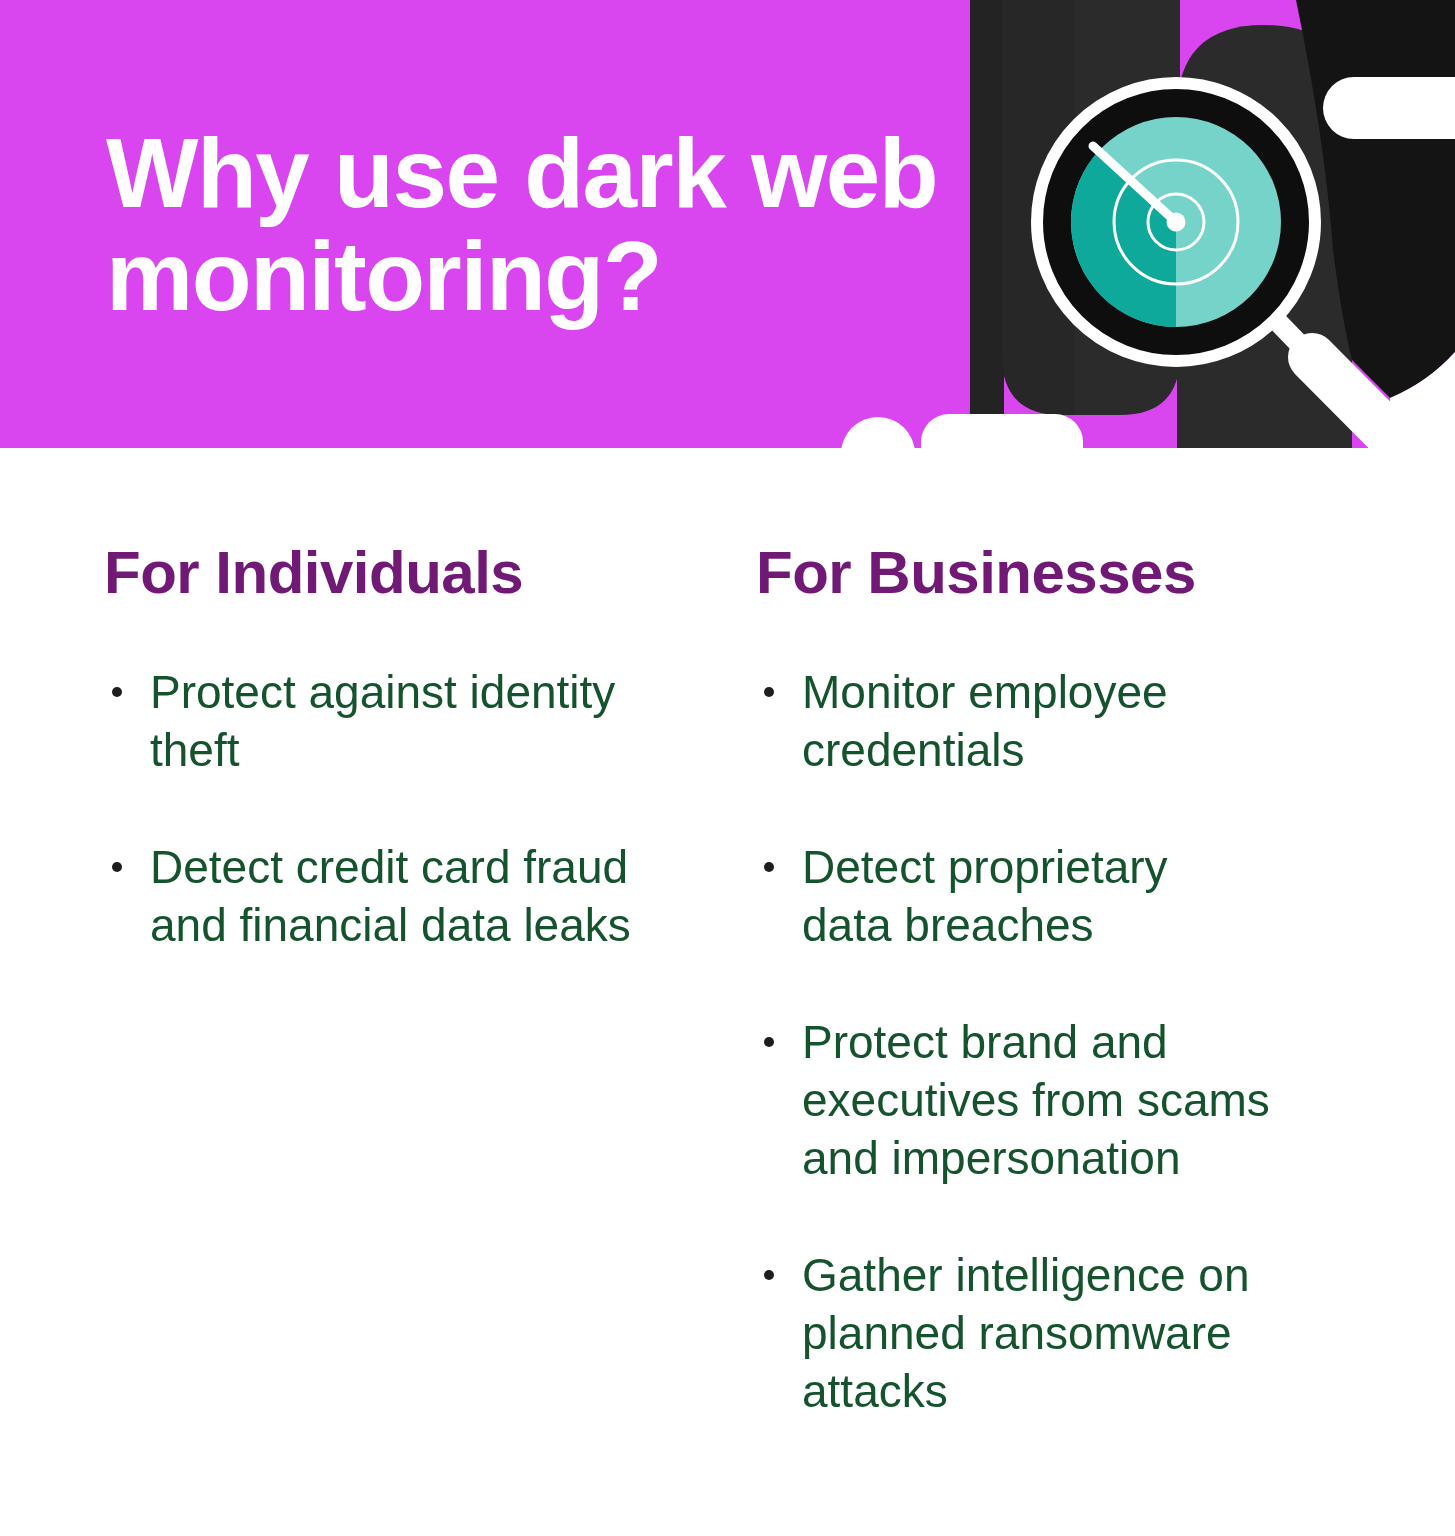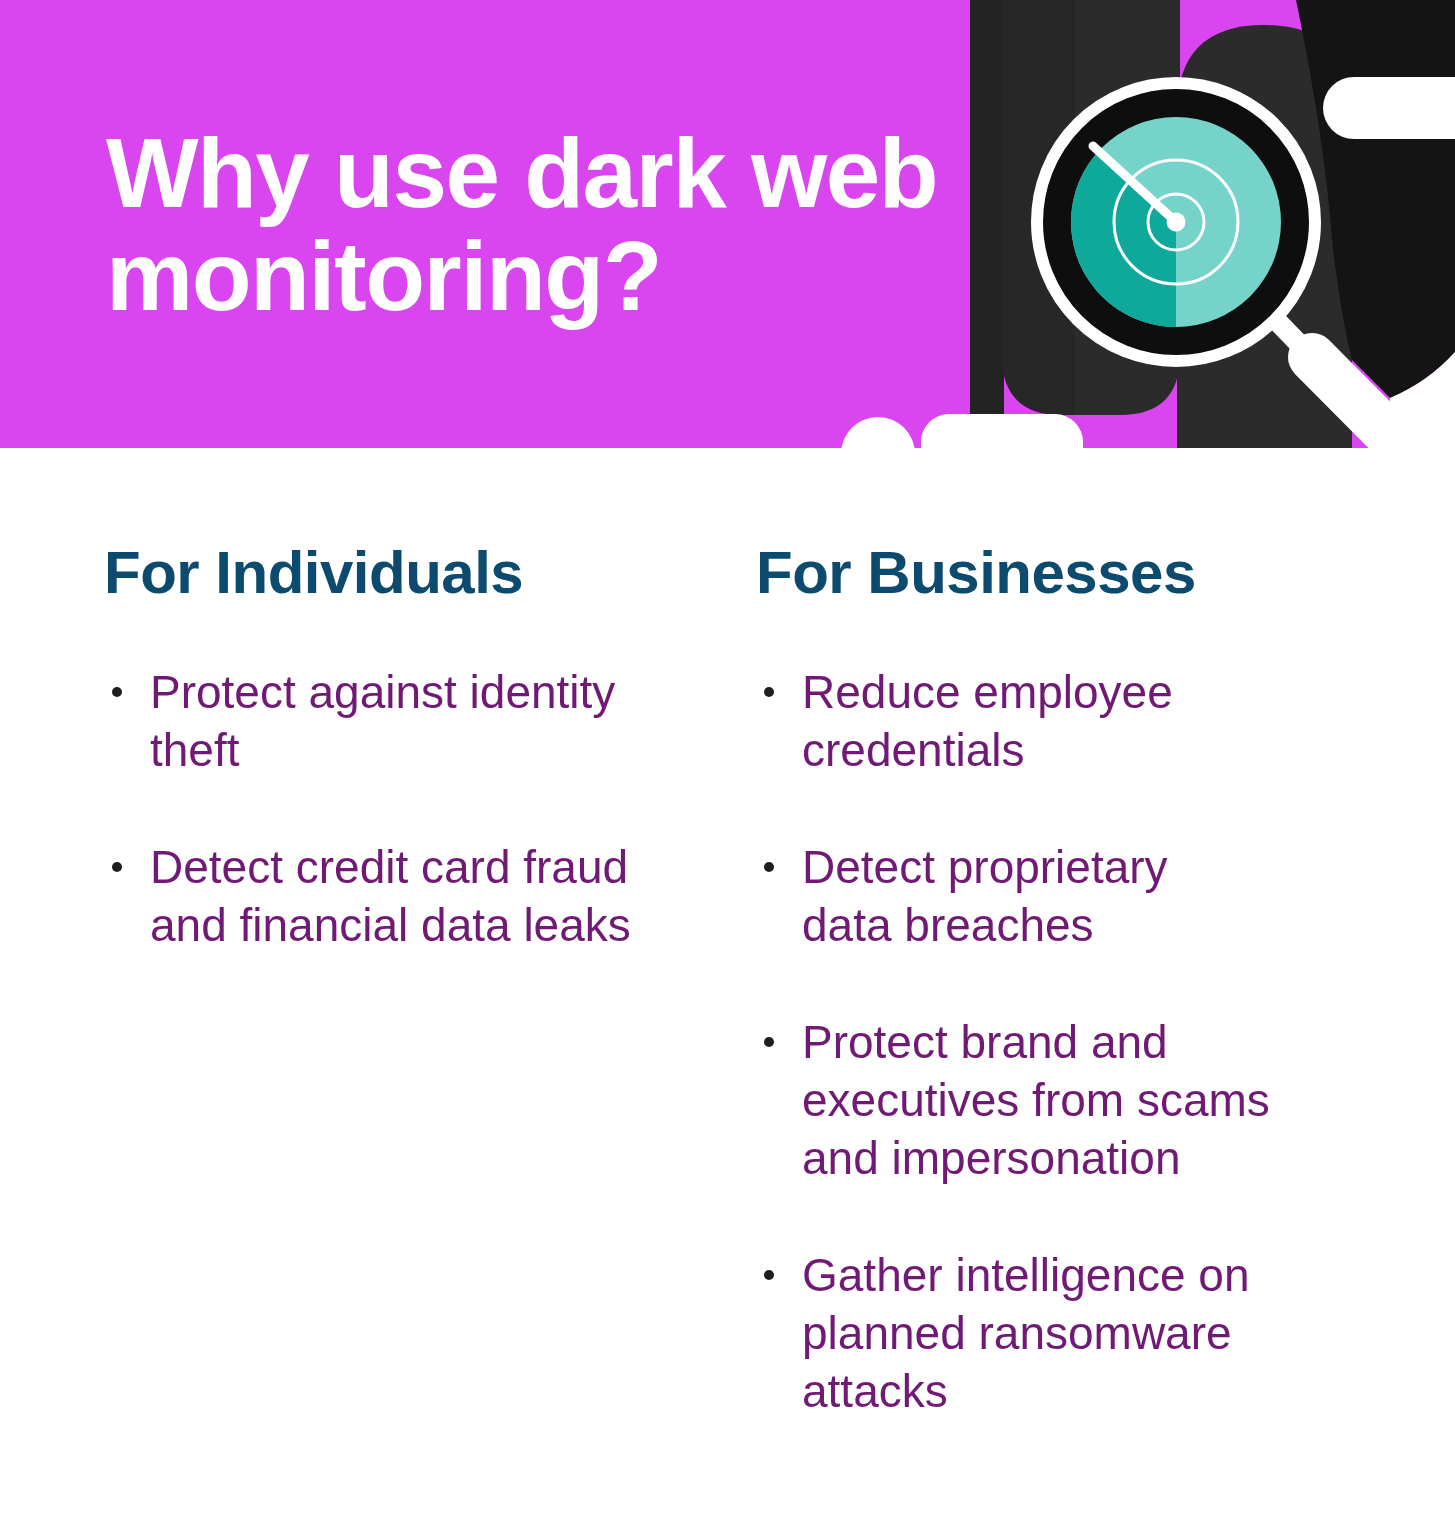--- a/index.html
+++ b/index.html
@@ -20,27 +20,27 @@
   }
 
   .content { position: absolute; left: 0; top: 448px; width: 1455px; height: 1088px; background: #ffffff; }
 
   .col { position: absolute; top: 0; }
   .col-individuals { left: 104px; width: 600px; }
   .col-businesses  { left: 756px; width: 620px; }
 
   .col-heading {
     margin-top: 92px;
-    font-size: 60px; font-weight: 700; line-height: 66px; color: #0c4a6e;
+    font-size: 60px; font-weight: 700; line-height: 66px; color: #701a75;
     letter-spacing: -0.5px;
   }
   ul.benefits { list-style: none; margin-top: 57px; }
   ul.benefits li {
     position: relative; padding-left: 46px; margin-bottom: 59px;
-    font-size: 46px; line-height: 58px; color: #701a75;
+    font-size: 46px; line-height: 58px; color: #14532d;
   }
   .bullet-dot {
     position: absolute; left: 8px; top: 24px;
     width: 10px; height: 10px; border-radius: 50%; background: #1e1e1e;
   }
   .item-text { white-space: pre-line; display: block; }
 </style>
 </head>
 <body>
 
@@ -90,21 +90,21 @@
 and financial data leaks</span>
       </li>
     </ul>
   </div>
 
   <div class="col col-businesses">
     <div class="col-heading">For Businesses</div>
     <ul class="benefits">
       <li>
         <span class="bullet-dot"></span>
-        <span class="item-text">Reduce employee
+        <span class="item-text">Monitor employee
 credentials</span>
       </li>
       <li>
         <span class="bullet-dot"></span>
         <span class="item-text">Detect proprietary
 data breaches</span>
       </li>
       <li>
         <span class="bullet-dot"></span>
         <span class="item-text">Protect brand and

